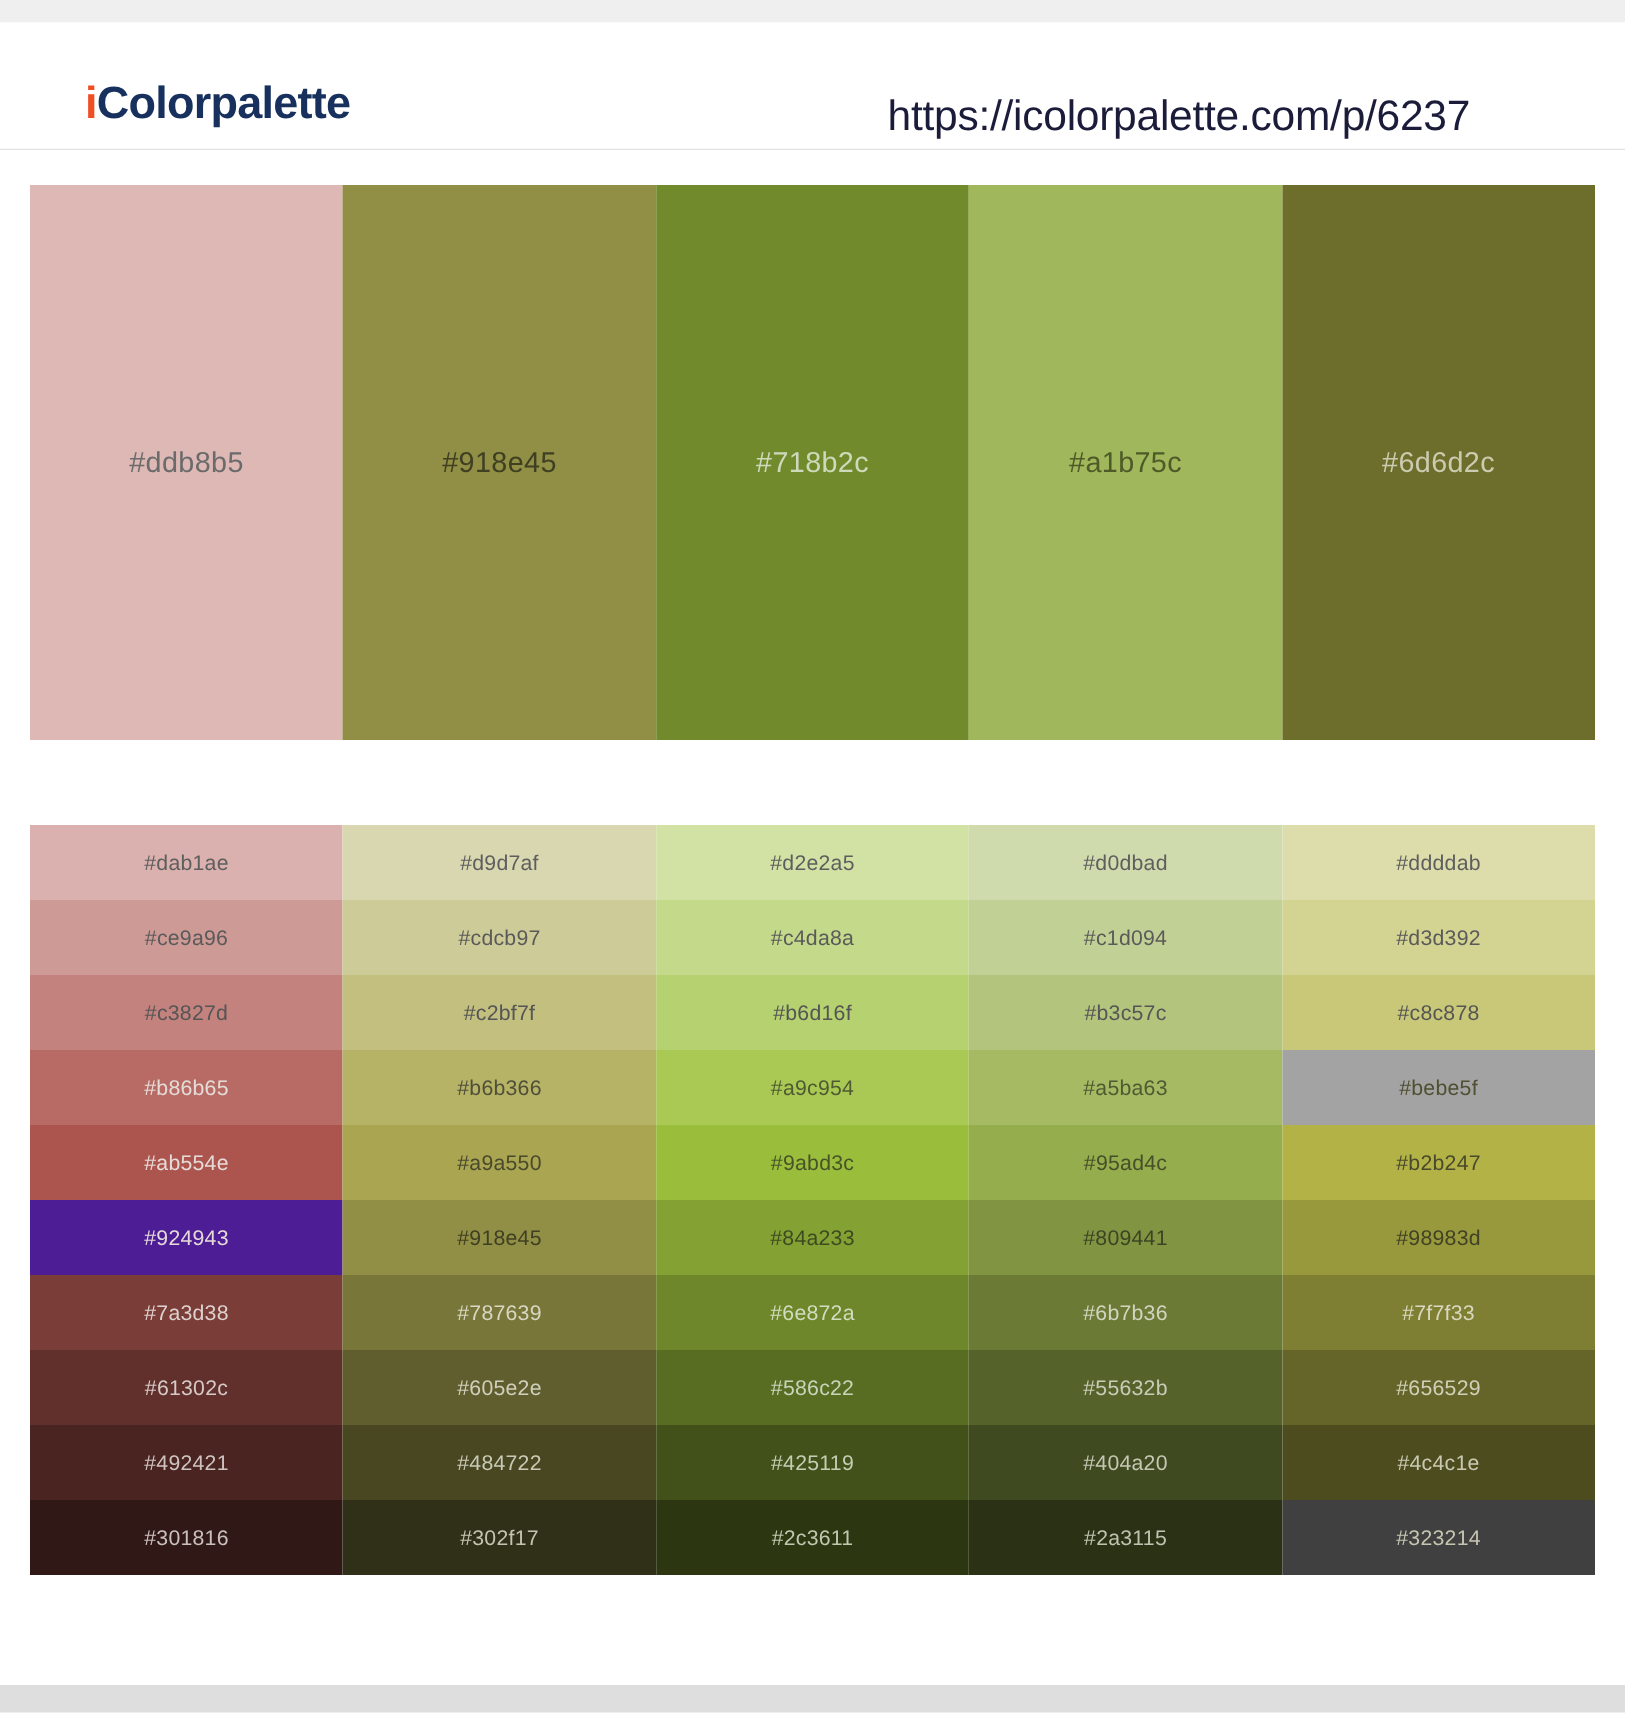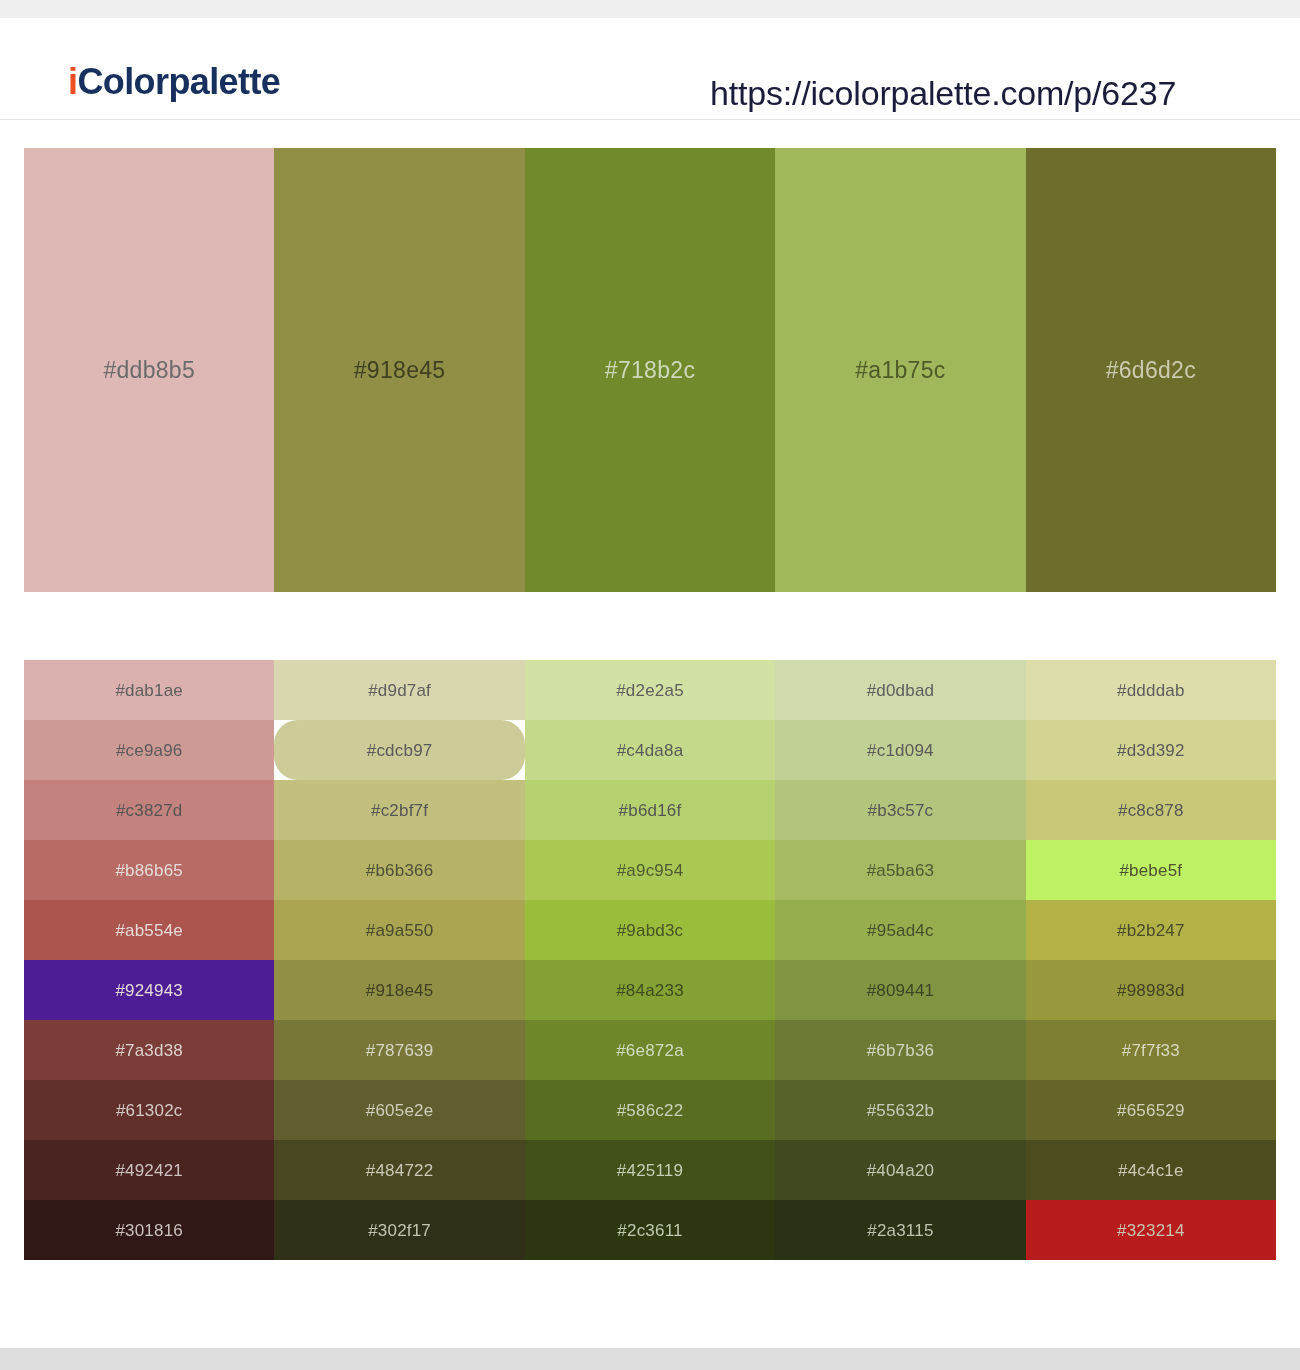--- a/index.html
+++ b/index.html
@@ -157,21 +157,21 @@
         <span class="shade-label" style="color: rgb(94, 94, 94);">#d0dbad</span>
       </div>
       <div class="shade-cell" style="background: rgb(221, 221, 171);">
         <span class="shade-label" style="color: rgb(94, 94, 94);">#ddddab</span>
       </div>
     </div>
     <div class="shade-row">
       <div class="shade-cell" style="background: rgb(206, 154, 150);">
         <span class="shade-label" style="color: rgb(90, 90, 90);">#ce9a96</span>
       </div>
-      <div class="shade-cell" style="background: rgb(205, 203, 151); border-radius: 24px;">
+      <div class="shade-cell" style="background: rgb(205, 203, 151);">
         <span class="shade-label" style="color: rgb(90, 90, 90);">#cdcb97</span>
       </div>
       <div class="shade-cell" style="background: rgb(196, 218, 138);">
         <span class="shade-label" style="color: rgb(90, 90, 90);">#c4da8a</span>
       </div>
       <div class="shade-cell" style="background: rgb(193, 208, 148);">
         <span class="shade-label" style="color: rgb(90, 90, 90);">#c1d094</span>
       </div>
       <div class="shade-cell" style="background: rgb(211, 211, 146);">
         <span class="shade-label" style="color: rgb(90, 90, 90);">#d3d392</span>
@@ -200,21 +200,21 @@
       </div>
       <div class="shade-cell" style="background: rgb(182, 179, 102);">
         <span class="shade-label" style="color: rgb(79, 79, 58);">#b6b366</span>
       </div>
       <div class="shade-cell" style="background: rgb(169, 201, 84);">
         <span class="shade-label" style="color: rgb(79, 90, 50);">#a9c954</span>
       </div>
       <div class="shade-cell" style="background: rgb(165, 186, 99);">
         <span class="shade-label" style="color: rgb(79, 90, 50);">#a5ba63</span>
       </div>
-      <div class="shade-cell" style="background: #bef264;">
+      <div class="shade-cell" style="background: #a3a3a3;">
         <span class="shade-label" style="color: rgb(79, 79, 50);">#bebe5f</span>
       </div>
     </div>
     <div class="shade-row">
       <div class="shade-cell" style="background: rgb(171, 85, 78);">
         <span class="shade-label" style="color: rgb(230, 219, 216);">#ab554e</span>
       </div>
       <div class="shade-cell" style="background: rgb(169, 165, 80);">
         <span class="shade-label" style="color: rgb(73, 73, 46);">#a9a550</span>
       </div>
@@ -302,19 +302,19 @@
       </div>
       <div class="shade-cell" style="background: rgb(48, 47, 23);">
         <span class="shade-label" style="color: rgb(196, 196, 178);">#302f17</span>
       </div>
       <div class="shade-cell" style="background: rgb(44, 54, 17);">
         <span class="shade-label" style="color: rgb(191, 201, 176);">#2c3611</span>
       </div>
       <div class="shade-cell" style="background: rgb(42, 49, 21);">
         <span class="shade-label" style="color: rgb(191, 195, 175);">#2a3115</span>
       </div>
-      <div class="shade-cell" style="background: #b91c1c;">
+      <div class="shade-cell" style="background: #404040;">
         <span class="shade-label" style="color: rgb(197, 197, 176);">#323214</span>
       </div>
     </div>
   </div>
 
 <div class="bottom-band" style="background: rgb(222, 222, 222);"></div>
 
 </body></html>

